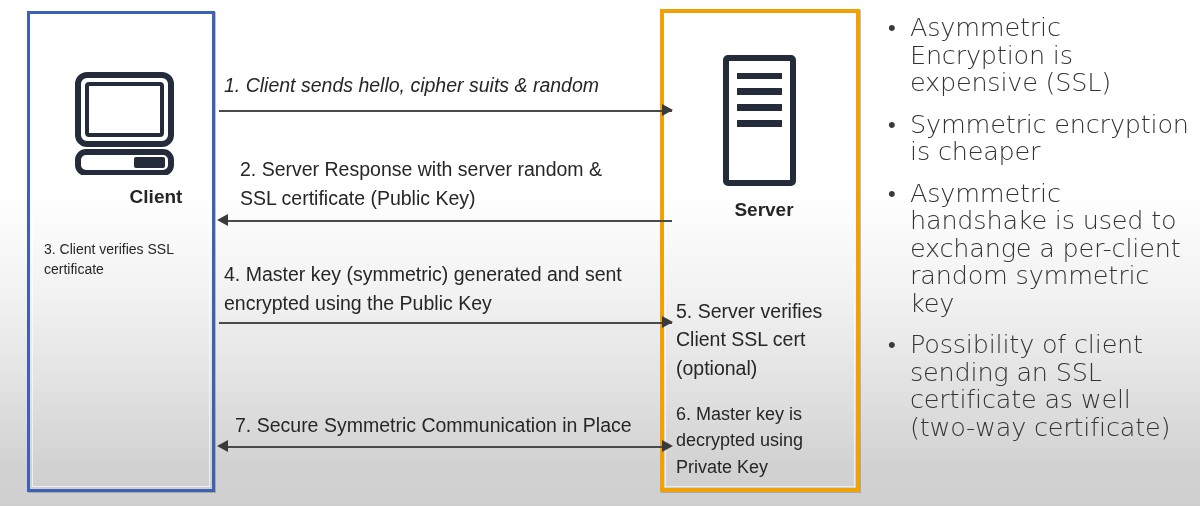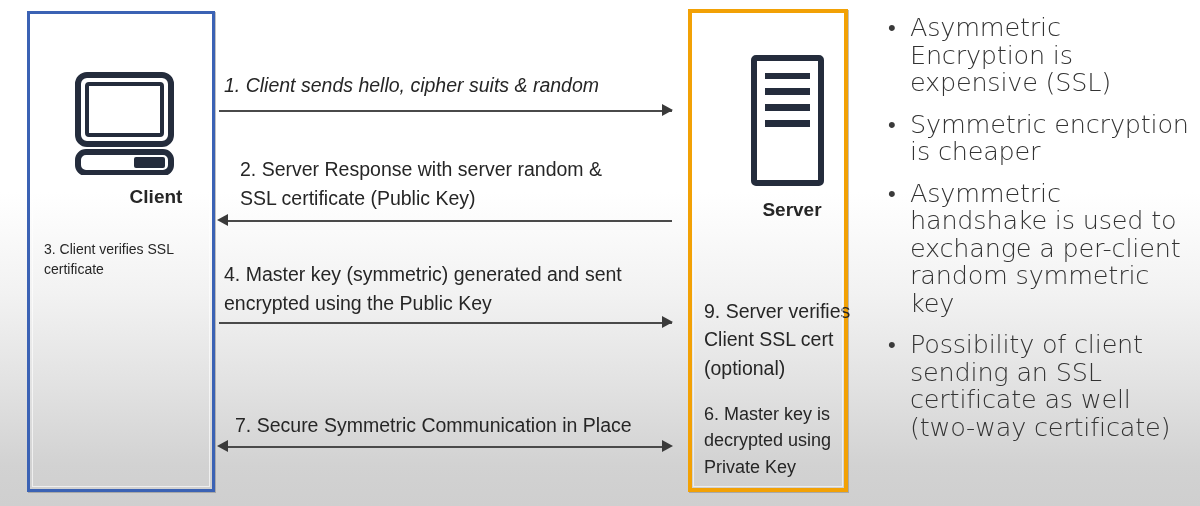--- a/index.html
+++ b/index.html
@@ -65,23 +65,23 @@
     top: 225px;
     width: 172px;
     font-size: 14px;
     line-height: 1.43;
     color: #262626;
   }
 
   
   #server-box {
     position: absolute;
-    left: 688px;
+    left: 660px;
     top: 9px;
-    width: 160px;
+    width: 200px;
     height: 483px;
     border: 4px solid #f2a105;
     background: transparent;
     box-sizing: border-box;
     box-shadow: 1px 1px 0 rgba(120,120,120,0.45);
   }
   #server-box::after {
     content: "";
     position: absolute;
     left: 1px; top: 1px; right: 1px; bottom: 1px;
@@ -233,21 +233,21 @@
         <rect x="3" y="3" width="67" height="125" rx="2" ry="2" fill="none" stroke="#242c3c" stroke-width="6"></rect>
         <rect x="14" y="18" width="45" height="6" fill="#242c3c"></rect>
         <rect x="14" y="33" width="45" height="7" fill="#242c3c"></rect>
         <rect x="14" y="49" width="45" height="7" fill="#242c3c"></rect>
         <rect x="14" y="65" width="45" height="7" fill="#242c3c"></rect>
       </svg>
     </div>
 
     <div id="server-label">Server</div>
 
-    <div id="server-note-1">9. Server verifies Client SSL cert (optional)</div>
+    <div id="server-note-1">5. Server verifies Client SSL cert (optional)</div>
 
     <div id="server-note-2">6. Master key is decrypted using Private Key</div>
   </div>
 
   <div class="msg-label" id="msg1">1. Client sends hello, cipher suits &amp; random</div>
   <div class="arrow-line" id="arrow1-line"></div>
   <div class="arrowhead right" id="arrow1-head"></div>
 
   <div class="msg-label" id="msg2">2. Server Response with server random &amp;
 SSL certificate (Public Key)</div>

